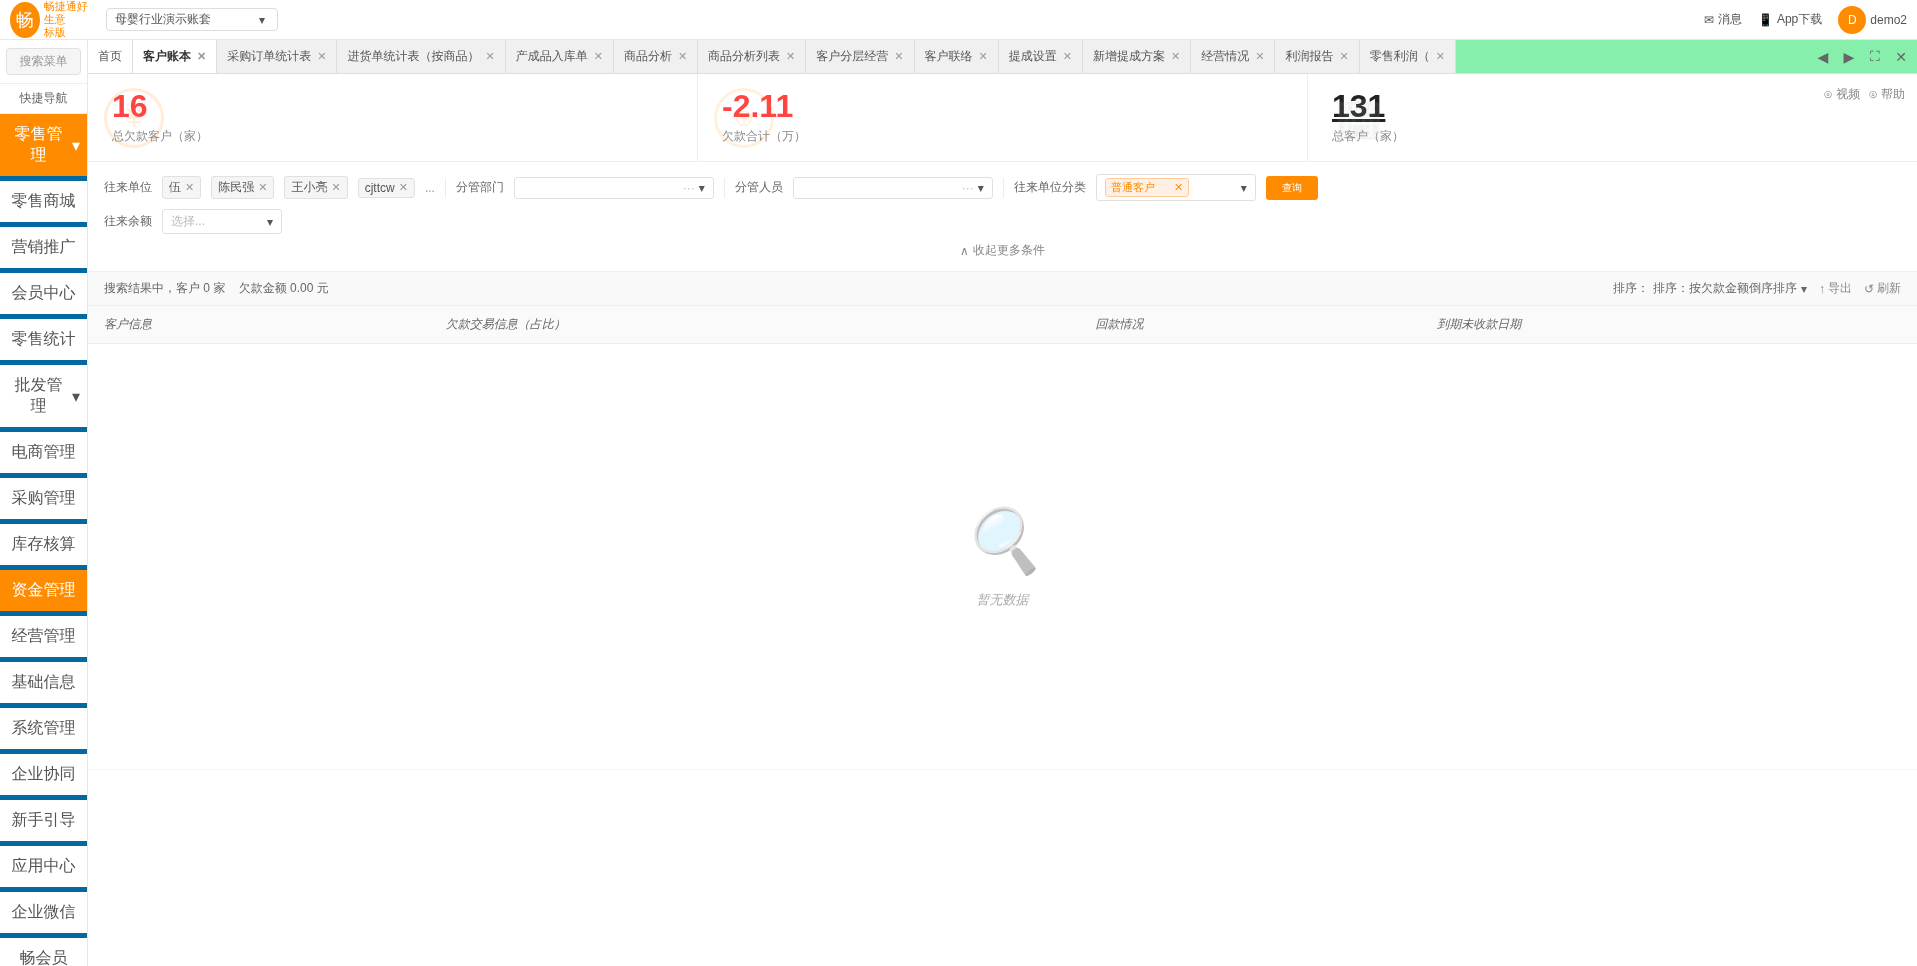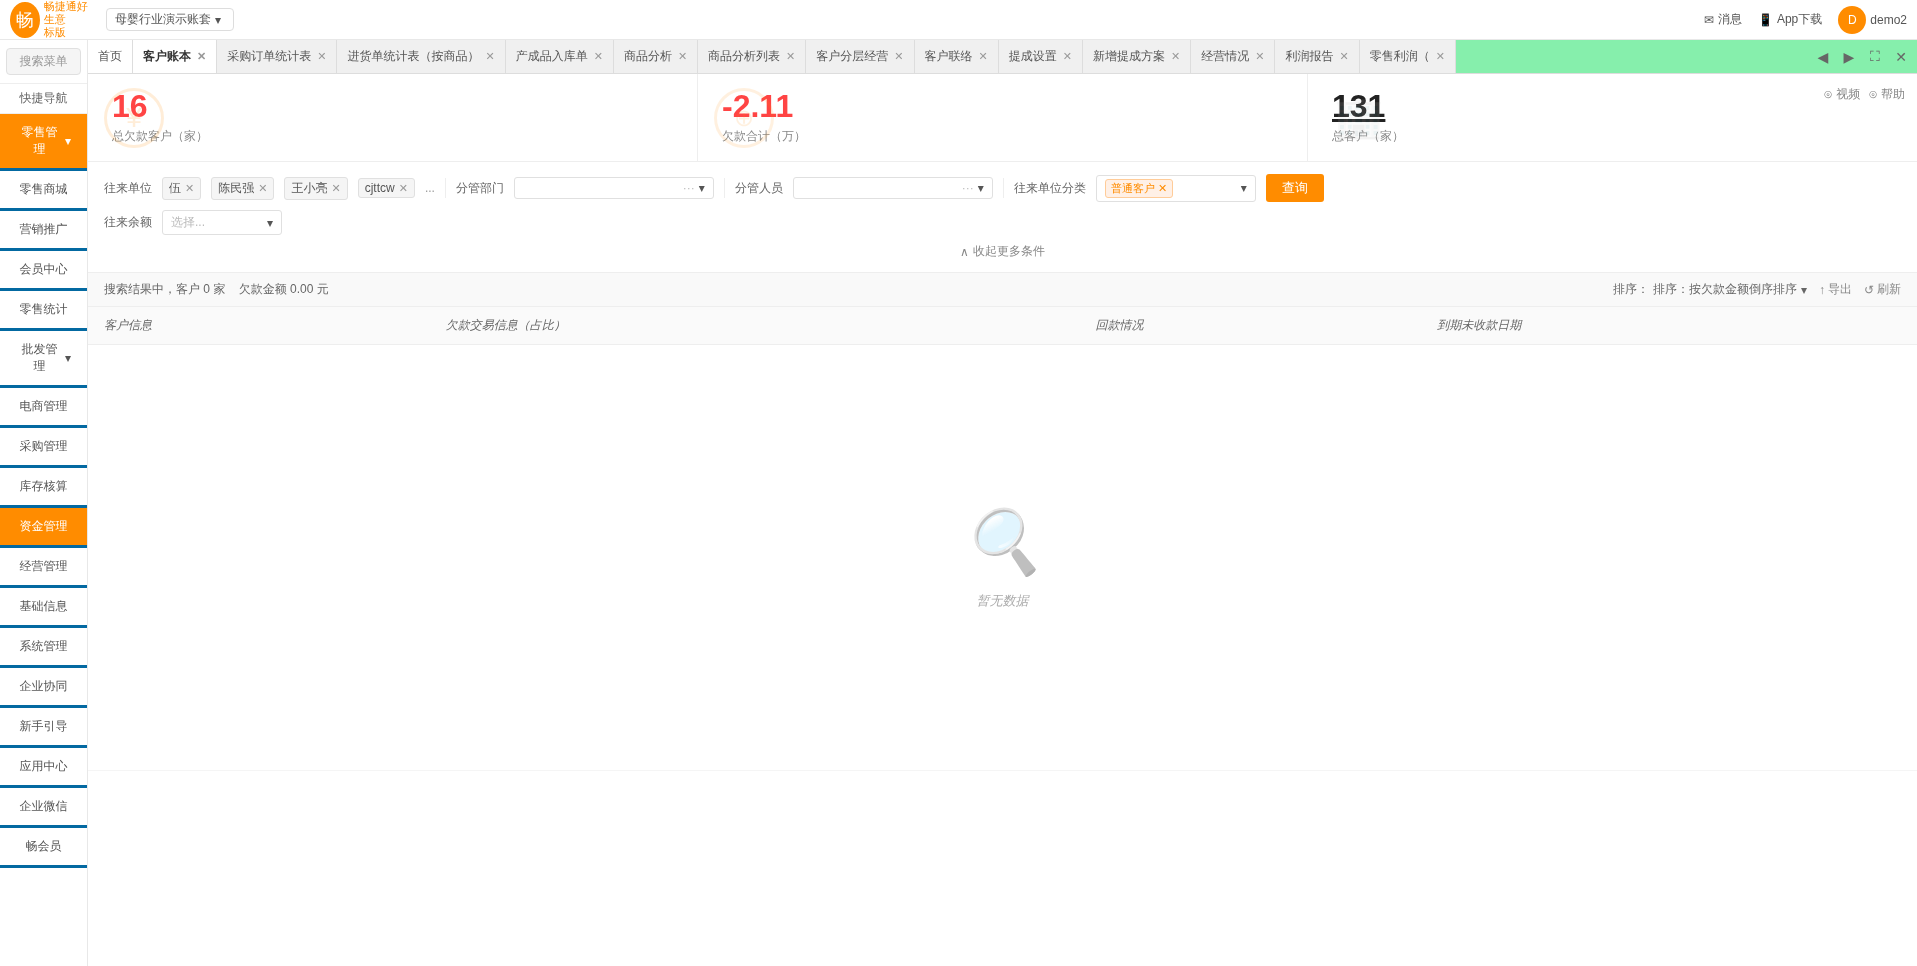--- a/index.html
+++ b/index.html
@@ -3,35 +3,35 @@
   <meta charset="utf-8">
   <style>
     * { box-sizing: border-box; margin: 0; padding: 0; }
     body { font-family: 'Microsoft YaHei', Arial, sans-serif; font-size: 13px; background: #f5f5f5; color: #333; display: flex; flex-direction: column; height: 100vh; overflow: hidden; }
 
     
     .top-bar { display: flex; align-items: center; background: #fff; height: 40px; padding: 0 10px; border-bottom: 1px solid #e8e8e8; flex-shrink: 0; }
     .logo-area { display: flex; align-items: center; width: 88px; flex-shrink: 0; }
     .logo-icon { width: 36px; height: 36px; background: #ff8c00; border-radius: 50%; display: flex; align-items: center; justify-content: center; color: #fff; font-size: 18px; margin-right: 4px; }
     .logo-text { font-size: 11px; color: #ff8c00; line-height: 1.2; }
-    .industry-selector { display: flex; align-items: center; border: 1px solid #ddd; border-radius: 4px; padding: 2px 8px; font-size: 12px; color: #555; cursor: pointer; margin-left: 8px; }
+    .industry-selector { display: flex; align-items: center; border: 1px solid #ddd; border-radius: 4px; padding: 2px 8px; font-size: 12px; color: #555; cursor: pointer; margin-left: 8px; gap: 44px; }
     .industry-selector span { margin-right: 4px; }
     .top-right { margin-left: auto; display: flex; align-items: center; gap: 16px; }
     .top-right-item { display: flex; align-items: center; gap: 4px; font-size: 12px; color: #555; cursor: pointer; }
     .avatar { width: 28px; height: 28px; border-radius: 50%; background: #ff8c00; display: flex; align-items: center; justify-content: center; color: #fff; font-size: 12px; }
 
     
     .main-wrapper { display: flex; flex: 1; overflow: hidden; }
 
     
     .sidebar { width: 88px; background: #fff; border-right: 1px solid #e8e8e8; display: flex; flex-direction: column; overflow-y: auto; flex-shrink: 0; }
     .sidebar-search { padding: 8px 6px; border-bottom: 1px solid #eee; }
     .sidebar-search-btn { width: 100%; background: #f5f5f5; border: 1px solid #e0e0e0; border-radius: 4px; padding: 4px 6px; font-size: 12px; color: #999; cursor: pointer; text-align: center; }
     .sidebar-nav-btn { padding: 6px; text-align: center; font-size: 12px; color: #666; border-bottom: 1px solid #eee; cursor: pointer; }
-    .sidebar-item { padding: 10px 16px; text-align: center; font-size: 12px; color: #555; cursor: pointer; border-bottom: 3px solid #0369a1; }
+    .sidebar-item { padding: 10px 7px; text-align: center; font-size: 16px; color: #555; cursor: pointer; border-bottom: 5px solid #0369a1; }
     .sidebar-item.active { background: #ff8c00; color: #fff; }
     .sidebar-item-with-arrow { display: flex; align-items: center; justify-content: center; gap: 2px; }
 
     
     .tab-bar { display: flex; align-items: center; background: #86efac; height: 34px; border-bottom: 1px solid #ddd; overflow: hidden; flex-shrink: 0; }
     .tab { display: flex; align-items: center; padding: 0 10px; height: 34px; font-size: 12px; cursor: pointer; border-right: 1px solid #ddd; white-space: nowrap; background: #f0f0f0; color: #555; }
     .tab.active { background: #fff; color: #333; font-weight: bold; }
     .tab.home { background: #fff; color: #555; }
     .tab .close-btn { margin-left: 6px; color: #999; font-size: 11px; }
     .tab-actions { margin-left: auto; display: flex; align-items: center; gap: 2px; padding-right: 4px; }
@@ -55,38 +55,38 @@
     .filter-area { padding: 12px 16px; border-bottom: 1px solid #eee; background: #fff; }
     .filter-row { display: flex; align-items: center; gap: 10px; margin-bottom: 8px; flex-wrap: wrap; }
     .filter-label { font-size: 12px; color: #666; white-space: nowrap; }
     .filter-tag { display: inline-flex; align-items: center; background: #f5f5f5; border: 1px solid #e0e0e0; border-radius: 3px; padding: 2px 6px; font-size: 12px; color: #555; gap: 4px; }
     .filter-tag .remove { color: #999; cursor: pointer; font-size: 11px; }
     .filter-more { color: #999; cursor: pointer; font-size: 12px; }
     .filter-select { display: flex; align-items: center; border: 1px solid #e0e0e0; border-radius: 3px; padding: 3px 8px; font-size: 12px; color: #555; min-width: 120px; cursor: pointer; background: #fff; gap: 4px; }
     .filter-select-wide { min-width: 200px; }
     .filter-divider { height: 20px; border-left: 1px solid #eee; }
     .collapse-btn { display: flex; align-items: center; justify-content: center; gap: 4px; font-size: 12px; color: #888; cursor: pointer; margin: 0 auto; }
-    .query-btn { background: #ff8c00; color: #fff; border: none; border-radius: 3px; padding: 5px 16px; font-size: 13px; cursor: pointer; }
+    .query-btn { background: #ff8c00; color: #fff; border: none; border-radius: 3px; padding: 5px 16px; font-size: 10px; cursor: pointer; }
 
     
     .result-bar { display: flex; align-items: center; padding: 8px 16px; background: #f9f9f9; border-bottom: 1px solid #eee; font-size: 12px; color: #666; }
     .result-bar .sort-label { margin-left: auto; display: flex; align-items: center; gap: 4px; }
     .export-btn, .refresh-btn { display: flex; align-items: center; gap: 3px; color: #888; cursor: pointer; margin-left: 12px; font-size: 12px; }
 
     
     .data-table { width: 100%; border-collapse: collapse; font-style: italic; }
     .data-table th { text-align: left; padding: 10px 16px; background: #fafafa; border-bottom: 1px solid #eee; font-size: 12px; color: #666; font-weight: normal; }
     .data-table td { padding: 10px 16px; border-bottom: 1px solid #f5f5f5; font-size: 12px; }
 
     
     .empty-state { display: flex; flex-direction: column; align-items: center; justify-content: center; padding: 80px 20px; }
     .empty-text { margin-top: 12px; font-size: 13px; color: #aaa; }
 
     
-    .category-tag { display: inline-flex; align-items: center; background: #fff0e6; border: 1px solid #ffcc99; border-radius: 3px; padding: 1px 5px; font-size: 11px; color: #ff8c00; margin-right: 3px; gap: 3px; }
+    .category-tag { display: inline-flex; align-items: center; background: #fff0e6; border: 1px solid #ffcc99; border-radius: 3px; padding: 1px 5px; font-size: 11px; color: #ff8c00; margin-right: 3px; gap: 19px; }
 
     .tab-bar-scroll { display: flex; flex: 1; overflow: hidden; }
   </style>
 </head>
 <body>
 
 <div class="top-bar">
   <div class="logo-area">
     <div class="logo-icon">畅</div>
     <div class="logo-text">

